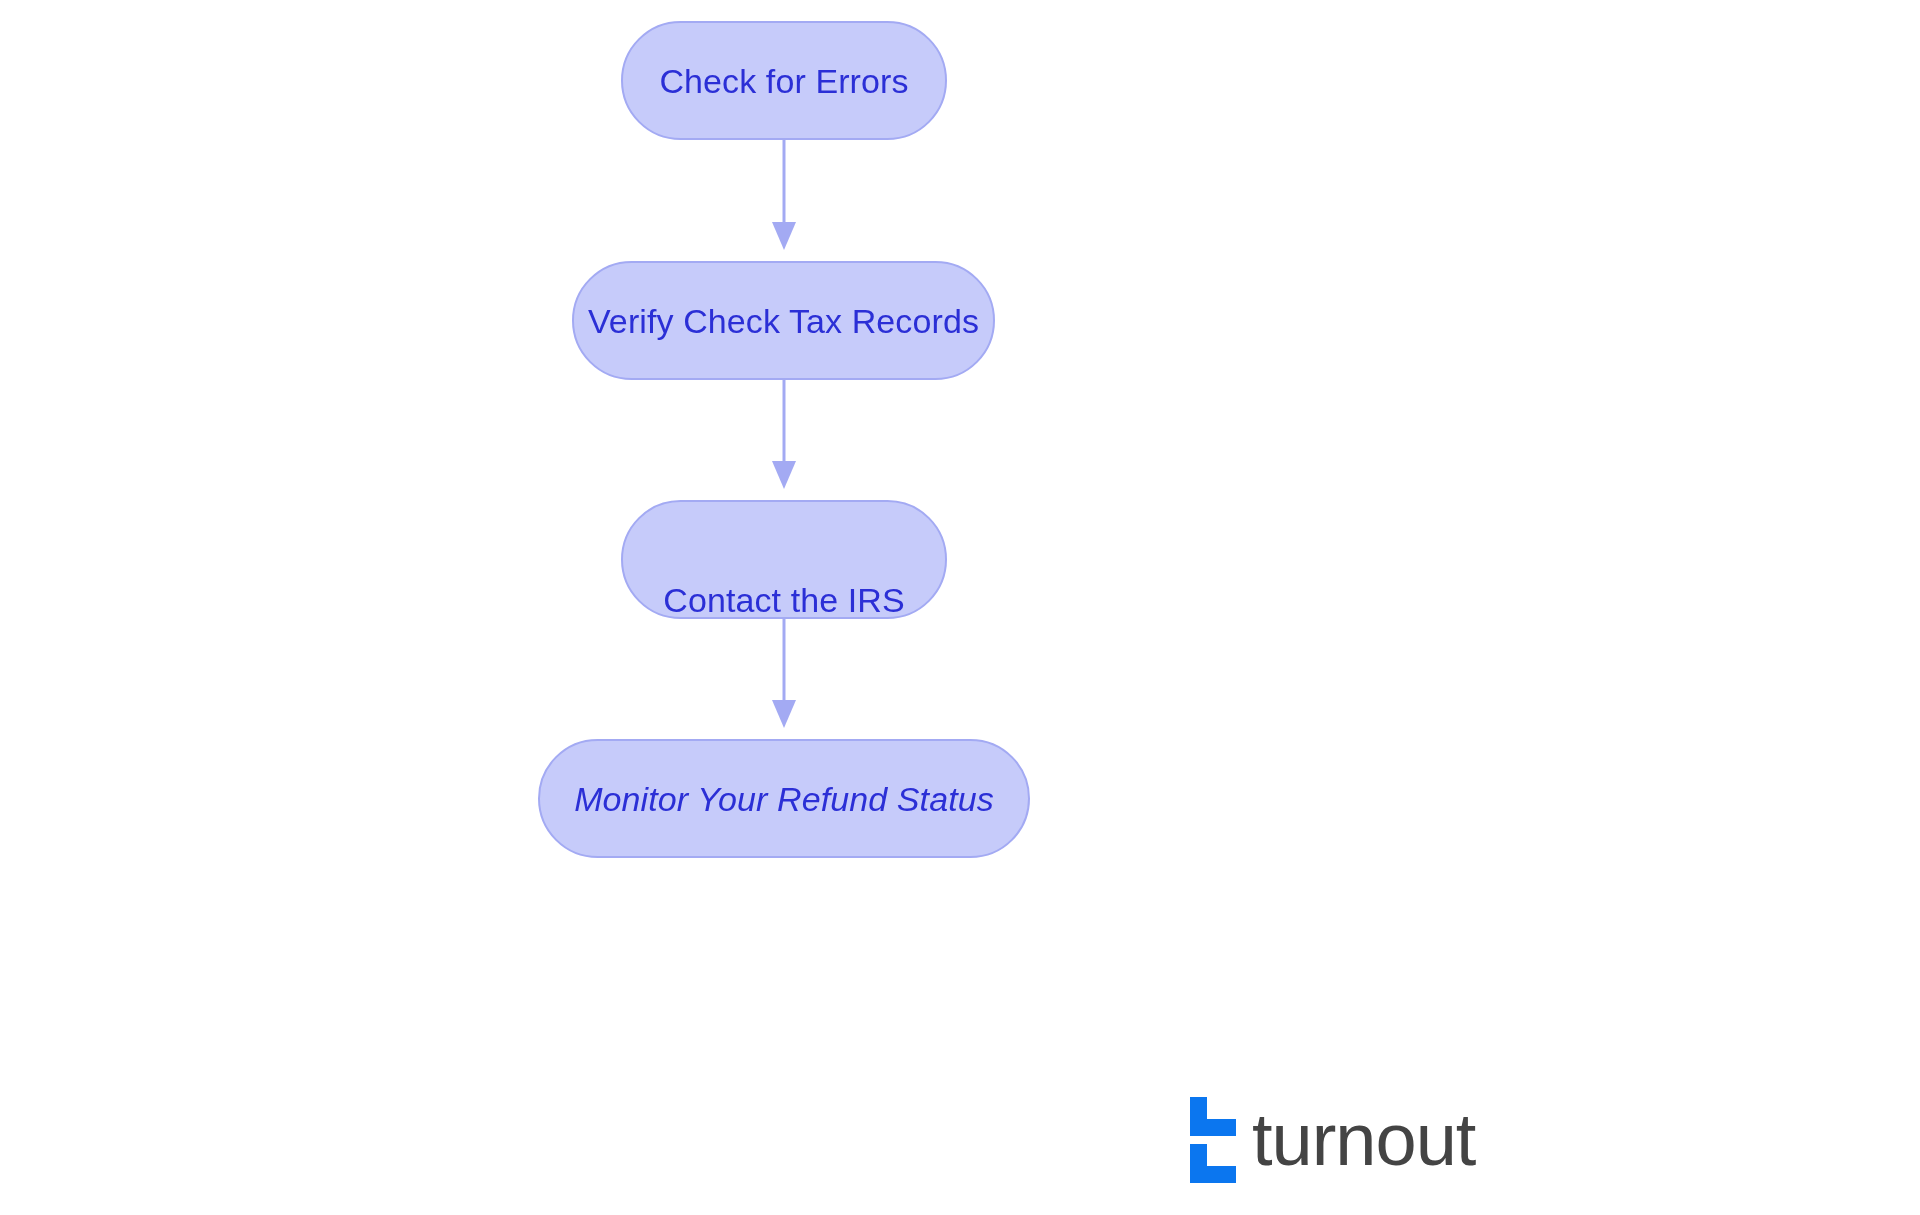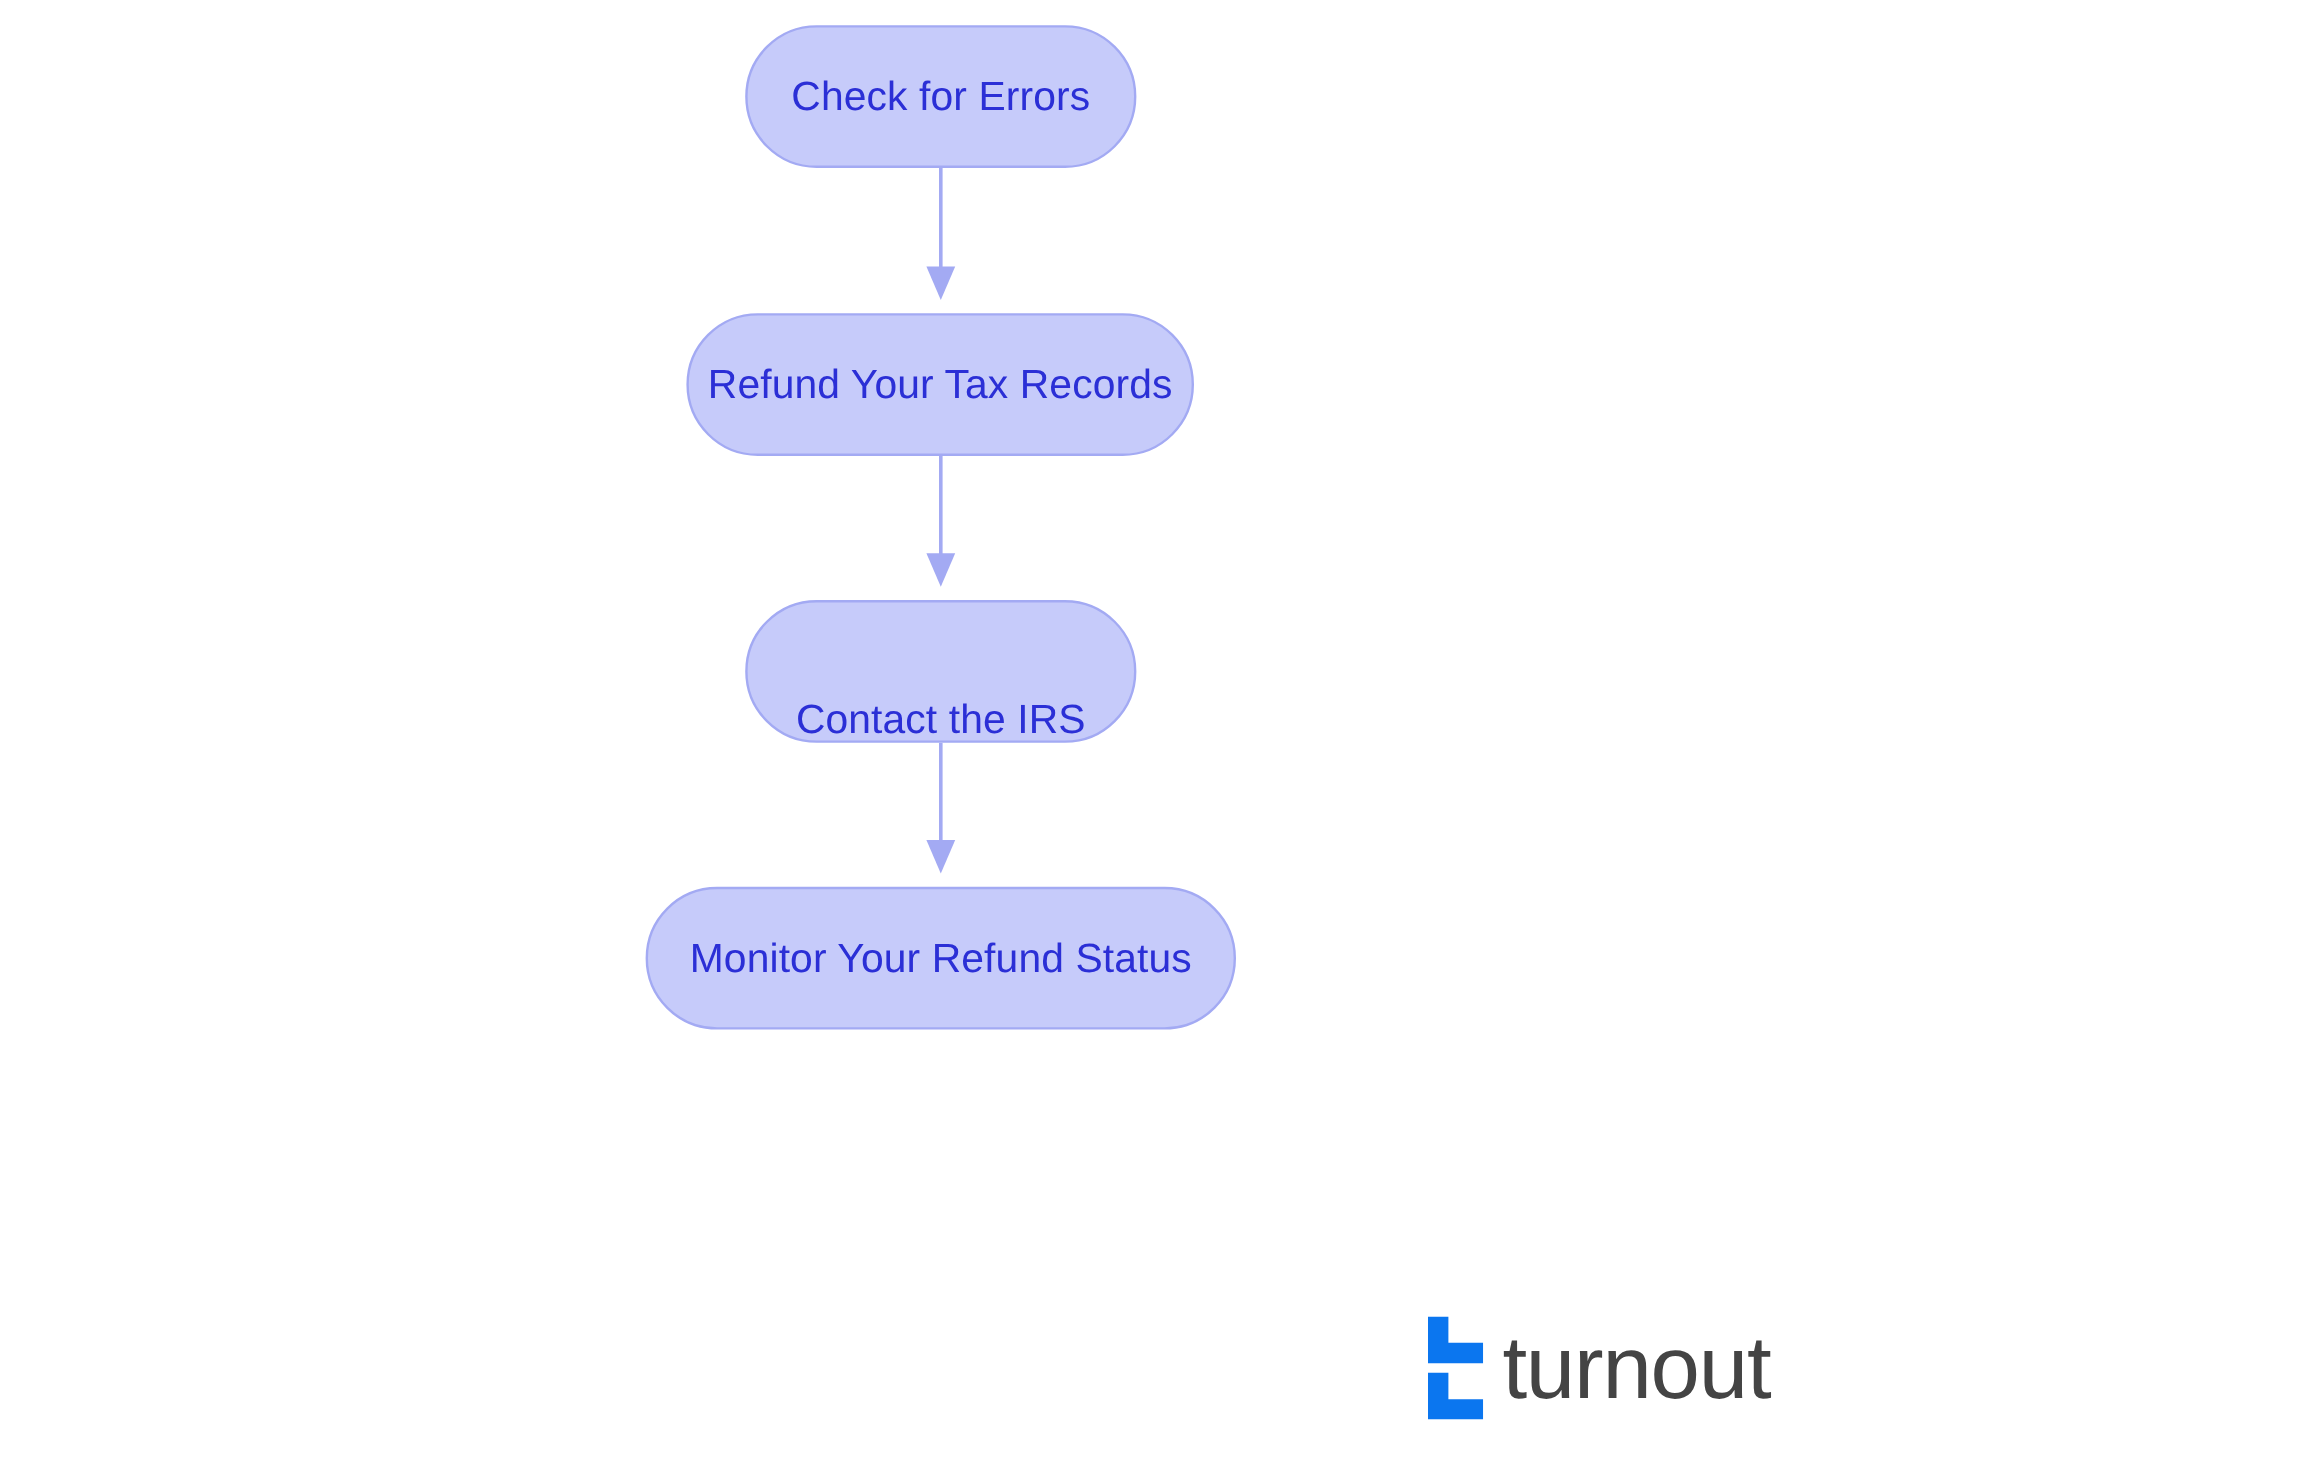--- a/index.html
+++ b/index.html
@@ -40,21 +40,21 @@
     line-height: 1;
   }
 
   .node-label {
     pointer-events: none;
   }
 
   #node-check-errors   { left: 621px;  top: 21px;  width: 326px; height: 119px; }
   #node-verify-records { left: 572px;  top: 261px; width: 423px; height: 119px; }
   #node-contact-irs    { left: 621px;  top: 500px; width: 326px; height: 119px; align-items: flex-end; }
-  #node-monitor-refund { left: 538px;  top: 739px; width: 492px; height: 119px; }
+  #node-monitor-refund { left: 538px;  top: 739px; width: 492px; height: 119px; font-style: italic; }
 
   
   #connectors {
     position: absolute;
     left: 0;
     top: 0;
     width: 1920px;
     height: 1215px;
     pointer-events: none;
   }
@@ -114,21 +114,21 @@
       <line class="edge-line" x1="784" y1="619" x2="784" y2="707"></line>
       <polygon class="edge-head" points="784,728 772,700 796,700"></polygon>
     </g>
   </svg>
 
   <div class="node" id="node-check-errors">
     <span class="node-label">Check for Errors</span>
   </div>
 
   <div class="node" id="node-verify-records">
-    <span class="node-label">Refund Your Tax Records</span>
+    <span class="node-label">Verify Check Tax Records</span>
   </div>
 
   <div class="node" id="node-contact-irs">
     <span class="node-label">Contact the IRS</span>
   </div>
 
   <div class="node" id="node-monitor-refund">
     <span class="node-label">Monitor Your Refund Status</span>
   </div>
 

